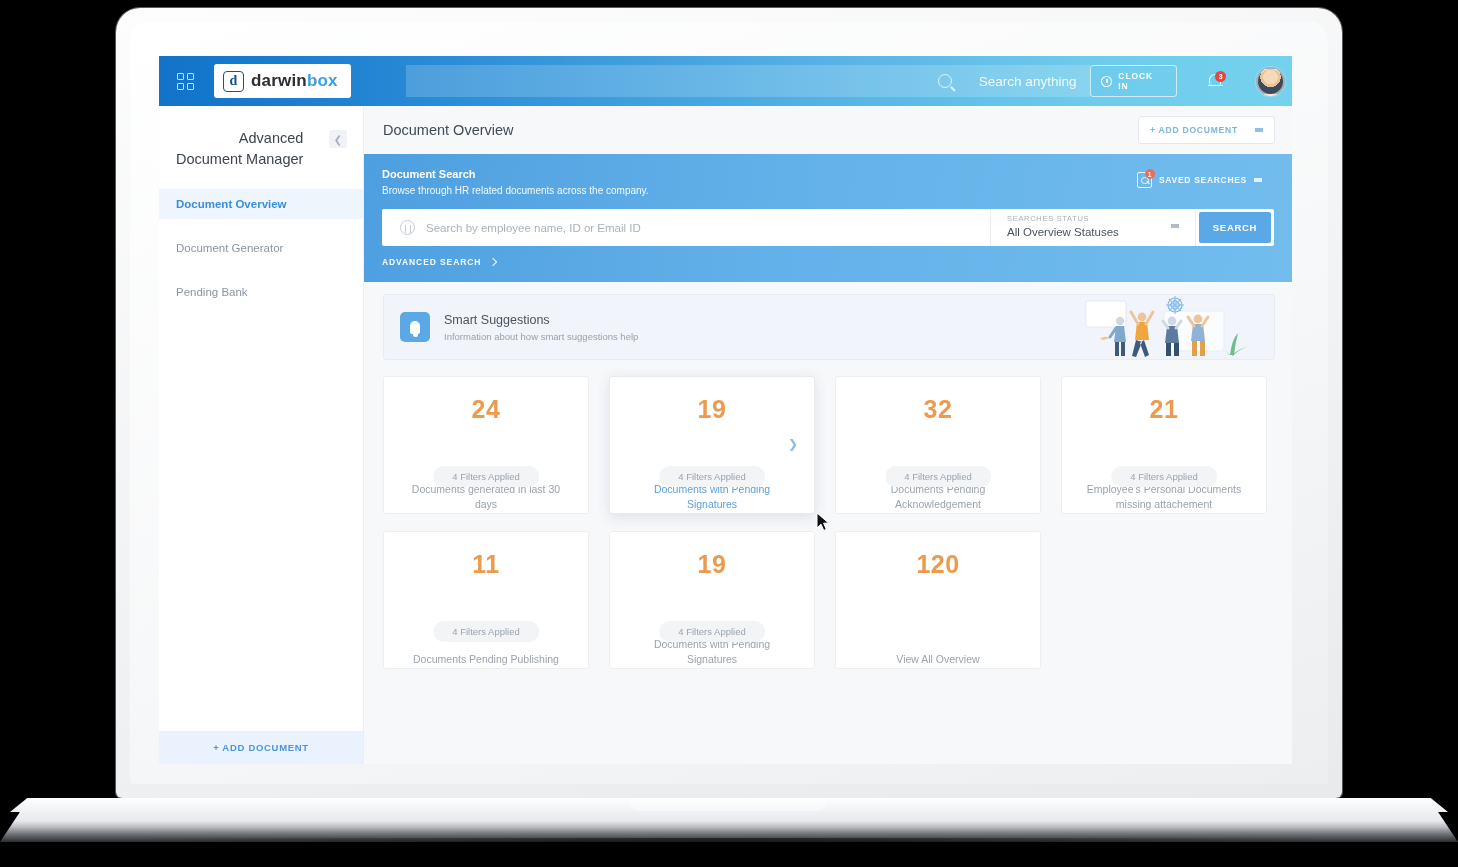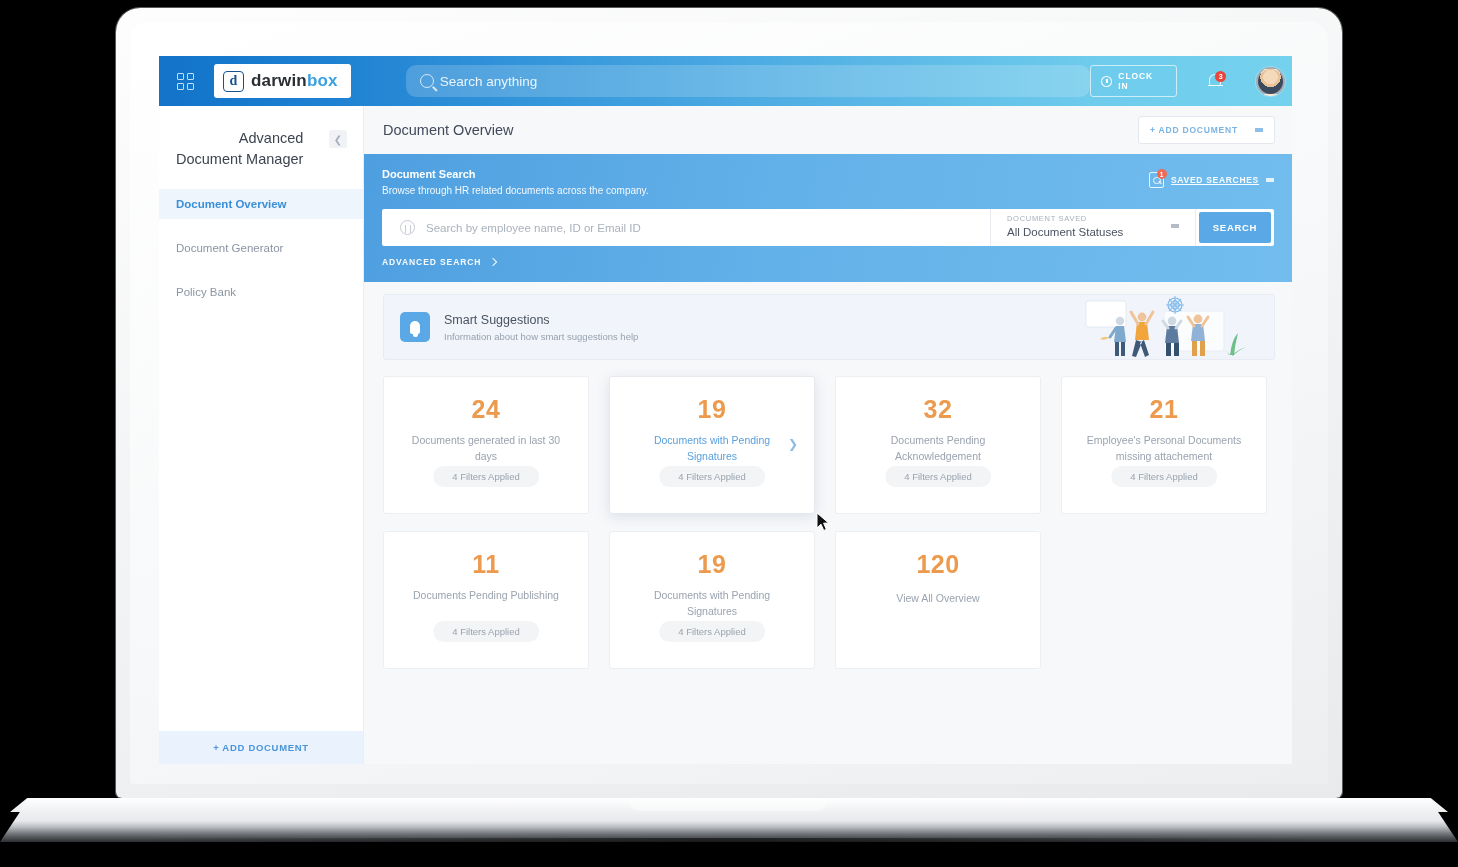--- a/index.html
+++ b/index.html
@@ -78,22 +78,22 @@
     display:flex; align-items:center; justify-content:center;
     font-size:14px; font-weight:bold; color:#17528f; line-height:1;
     font-family:"Liberation Serif", serif;
   }
   .logo-text { font-size:17px; font-weight:bold; letter-spacing:.2px; }
   .logo-text .d { color:#2b2f33; }
   .logo-text .b { color:#3aa0e0; }
 
   .global-search {
     margin-left:55px; width:687px; height:32px;
-    background:rgba(255,255,255,.18); border-radius:10px;
-    display:flex; align-items:center; padding:0 14px; gap:6px;
+    background:rgba(255,255,255,.18); border-radius:0;
+    display:flex; align-items:center; padding:0 14px; gap:27px;justify-content:flex-end;
   }
   .gs-ico { width:14px; height:14px; border:1.6px solid rgba(255,255,255,.75); border-radius:50%; position:relative; flex:0 0 auto;}
   .gs-ico:after { content:""; position:absolute; right:-5px; bottom:-3px; width:6px; height:1.6px; background:rgba(255,255,255,.75); transform:rotate(45deg); }
   .gs-ph { font-size:13.5px; color:rgba(255,255,255,.88); }
 
   .topbar-right { margin-left:auto; display:flex; align-items:center; gap:30px; padding-right:7px; }
   .clockin {
     display:flex; align-items:center; gap:6px;
     border:1px solid rgba(255,255,255,.65); border-radius:3px;
     padding:5px 10px; color:#fff; font-size:8.5px; letter-spacing:.9px; font-weight:bold;
@@ -156,22 +156,22 @@
 
   
   .search-panel {
     margin:0 0 0 0; height:128px;
     background:linear-gradient(100deg,#4e9fe0 0%,#63b1e9 45%,#72bdee 100%);
     padding:14px 18px 0 18px; position:relative;
   }
   .sp-title { font-size:11px; color:#fff; font-weight:bold; }
   .sp-sub { font-size:10px; color:rgba(255,255,255,.92); margin-top:5px; }
   .saved-searches {
-    position:absolute; right:18px; top:18px; display:flex; align-items:center; gap:7px;
-    color:rgba(255,255,255,.95); font-size:8.5px; font-weight:bold; letter-spacing:.7px;text-decoration:underline;
+    position:absolute; right:30px; top:18px; display:flex; align-items:center; gap:7px;
+    color:rgba(255,255,255,.95); font-size:8.5px; font-weight:bold; letter-spacing:.7px;
   }
   .ss-ico { position:relative; width:15px; height:16px; border:1.4px solid rgba(255,255,255,.85); border-radius:2px; }
   .ss-ico:before { content:""; position:absolute; left:3.5px; top:3.5px; width:5.5px; height:5.5px; border:1.3px solid rgba(255,255,255,.9); border-radius:50%; }
   .ss-ico:after { content:""; position:absolute; left:8.5px; top:8.5px; width:4px; height:1.3px; background:rgba(255,255,255,.9); transform:rotate(45deg); }
   .ss-badge {
     position:absolute; right:-4px; top:-4px; min-width:10px; height:10px; border-radius:5px;
     background:#f06a54; color:#fff; font-size:6.5px; font-weight:bold;
     display:flex; align-items:center; justify-content:center;
   }
   .search-row {
@@ -212,21 +212,21 @@
   .bulb:after { content:""; position:absolute; left:2.5px; bottom:-3px; width:5px; height:2.5px; background:#fff; border-radius:0 0 2px 2px; }
   .smart-txt { margin-left:14px; }
   .smart-title { font-size:12.5px; color:#4b5260; }
   .smart-sub { font-size:9.5px; color:#98a1ad; margin-top:4px; }
   .smart-art { position:absolute; right:0; top:0; height:66px; width:196px; }
 
   .cards { display:flex; gap:20px; margin-top:16px; }
   .cards.row2 { margin-top:17px; }
   .card {
     width:206px; height:138px; background:#fff; border:1px solid #eceef1; border-radius:3px;
-    display:flex; flex-direction:column; align-items:center; padding-top:18px; position:relative;
+    display:flex; flex-direction:column; align-items:center; padding-top:18px; position:relative;justify-content:space-between;
   }
   .card.hover { box-shadow:0 3px 14px rgba(40,70,110,.13); border-color:#e6eaee; }
   .card-num { font-size:25px; color:#ec9a4d; font-weight:bold; letter-spacing:.5px; }
   .card-lab {
     margin-top:9px; font-size:10.5px; color:#9aa3af; text-align:center; line-height:1.5; width:168px;
   }
   .card.hover .card-lab { color:#5aa0dd; }
   .card-chev { position:absolute; right:16px; top:60px; color:#8bbbe6; font-size:12px; }
   .card-chip {
     position:absolute; bottom:26px; left:50%; transform:translateX(-50%);
@@ -293,21 +293,21 @@
       </div>
 
       <div class="sb-nav">
         <div class="sb-item active">
           <span>Document Overview</span>
         </div>
         <div class="sb-item">
           <span>Document Generator</span>
         </div>
         <div class="sb-item">
-          <span>Policy Bank</span>
+          <span>Pending Bank</span>
         </div>
       </div>
 
       <div class="sb-add">+ ADD DOCUMENT</div>
     </div>
 
     <div class="main">
 
       <div class="page-head">
         <div class="page-title">Document Overview</div>
@@ -328,22 +328,22 @@
           <span>SAVED SEARCHES</span>
           <span class="caret"></span>
         </div>
 
         <div class="search-row">
           <div class="sr-input">
             <span class="sr-ico"></span>
             <span class="sr-ph">Search by employee name, ID or Email ID</span>
           </div>
           <div class="sr-sel">
-            <div class="sr-lab">DOCUMENT SAVED</div>
-            <div class="sr-val">All Document Statuses</div>
+            <div class="sr-lab">SEARCHES STATUS</div>
+            <div class="sr-val">All Overview Statuses</div>
             <span class="sr-caret"></span>
           </div>
           <div class="sr-btn">SEARCH</div>
         </div>
 
         <div class="adv-search">
           <span>ADVANCED SEARCH</span>
           <span class="chev-r"></span>
         </div>
       </div>

